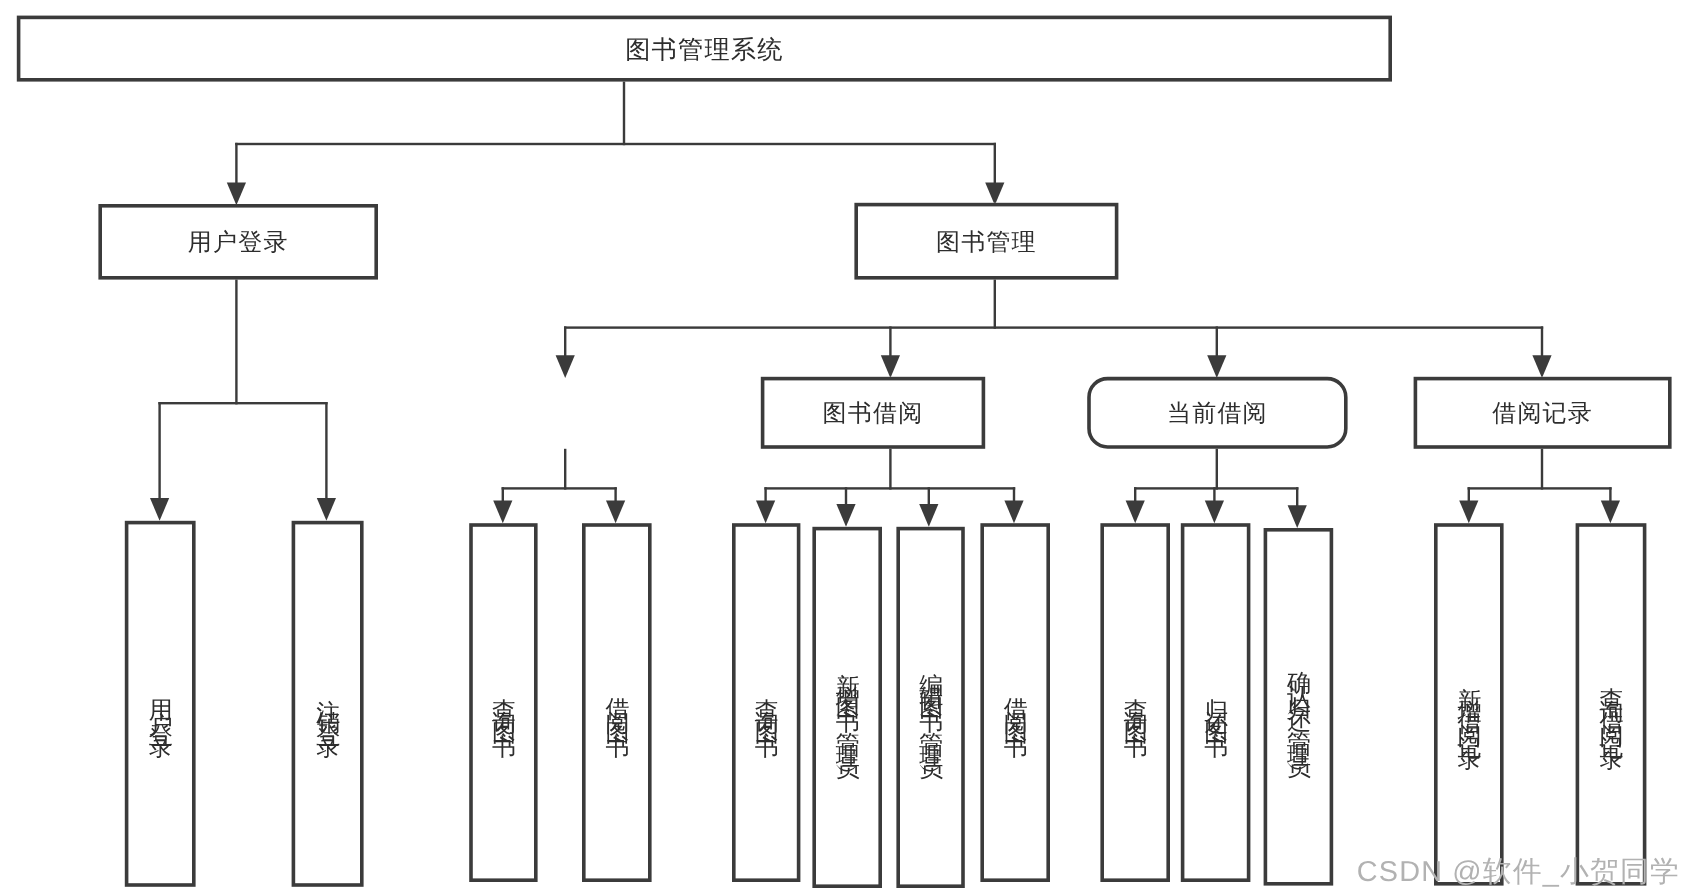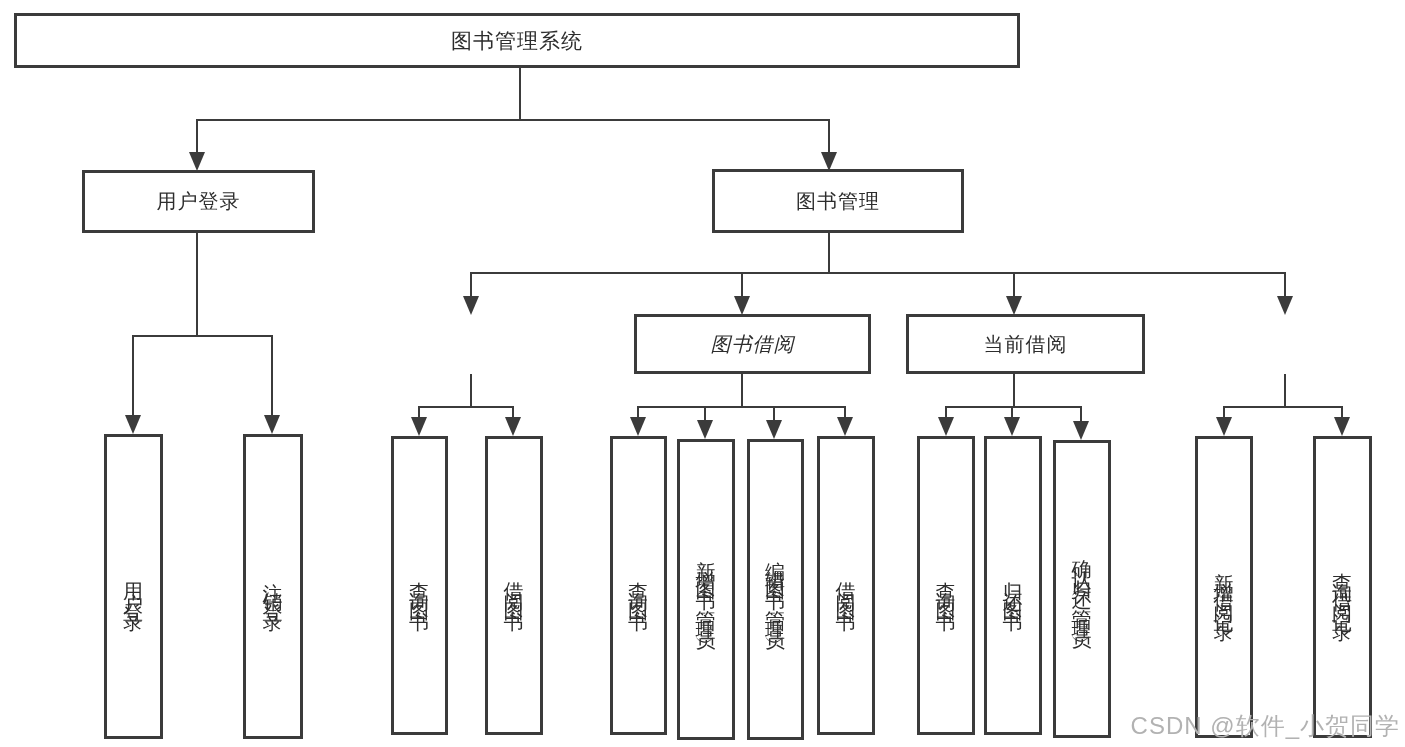--- a/index.html
+++ b/index.html
@@ -40,52 +40,53 @@
   .watermark{
     position:absolute;right:5px;bottom:5px;z-index:5;
     font-size:24px;color:var(--watermark);letter-spacing:1px;white-space:nowrap;margin-top:20px;
   }
 </style>
 </head>
 <body>
 
 <div class="canvas">
 
-  <div class="node root" style="left:14px;top:13px;width:1006px;height:55px;">图书管理系统</div>
+  <div class="node root" style="left:14px;top:13px;width:1146px;height:55px;">图书管理系统</div>
 
   <div class="vline" style="left:519px;top:68px;height:53px;"></div>
   <div class="hline" style="left:196px;top:119px;width:634px;"></div>
   <div class="vline" style="left:196px;top:119px;height:34px;"></div>
   <div class="arrow" style="left:189px;top:152px;"></div>
   <div class="vline" style="left:828px;top:119px;height:34px;"></div>
   <div class="arrow" style="left:821px;top:152px;"></div>
 
   <div class="node" style="left:82px;top:170px;width:233px;height:63px;">用户登录</div>
-  <div class="node" style="left:712px;top:169px;width:252px;height:64px;">图书管理</div>
+  <div class="node" style="left:712px;top:169px;width:220px;height:64px;">图书管理</div>
 
   <div class="vline" style="left:196px;top:233px;height:104px;"></div>
   <div class="hline" style="left:132px;top:335px;width:141px;"></div>
   <div class="vline" style="left:132px;top:335px;height:81px;"></div>
   <div class="arrow" style="left:125px;top:415px;"></div>
   <div class="vline" style="left:271px;top:335px;height:81px;"></div>
   <div class="arrow" style="left:264px;top:415px;"></div>
 
   <div class="vline" style="left:828px;top:233px;height:41px;"></div>
   <div class="hline" style="left:470px;top:272px;width:816px;"></div>
   <div class="vline" style="left:470px;top:272px;height:25px;"></div>
   <div class="arrow" style="left:463px;top:296px;"></div>
   <div class="vline" style="left:741px;top:272px;height:25px;"></div>
   <div class="arrow" style="left:734px;top:296px;"></div>
   <div class="vline" style="left:1013px;top:272px;height:25px;"></div>
   <div class="arrow" style="left:1006px;top:296px;"></div>
   <div class="vline" style="left:1284px;top:272px;height:25px;"></div>
   <div class="arrow" style="left:1277px;top:296px;"></div>
 
-  <div class="node" style="left:634px;top:314px;width:237px;height:60px;font-style:italic;">图书借阅</div>
-  <div class="node" style="left:906px;top:314px;width:239px;height:60px;">当前借阅</div>
+  <div class="node" style="left:634px;top:314px;width:187px;height:60px;">图书借阅</div>
+  <div class="node" style="left:906px;top:314px;width:217px;height:60px;border-radius:17px;">当前借阅</div>
+  <div class="node" style="left:1178px;top:314px;width:215px;height:60px;">借阅记录</div>
 
   <div class="vline" style="left:470px;top:374px;height:34px;"></div>
   <div class="hline" style="left:418px;top:406px;width:96px;"></div>
   <div class="vline" style="left:418px;top:406px;height:12px;"></div>
   <div class="arrow" style="left:411px;top:417px;"></div>
   <div class="vline" style="left:512px;top:406px;height:12px;"></div>
   <div class="arrow" style="left:505px;top:417px;"></div>
 
   <div class="vline" style="left:741px;top:374px;height:34px;"></div>
   <div class="hline" style="left:637px;top:406px;width:209px;"></div>

